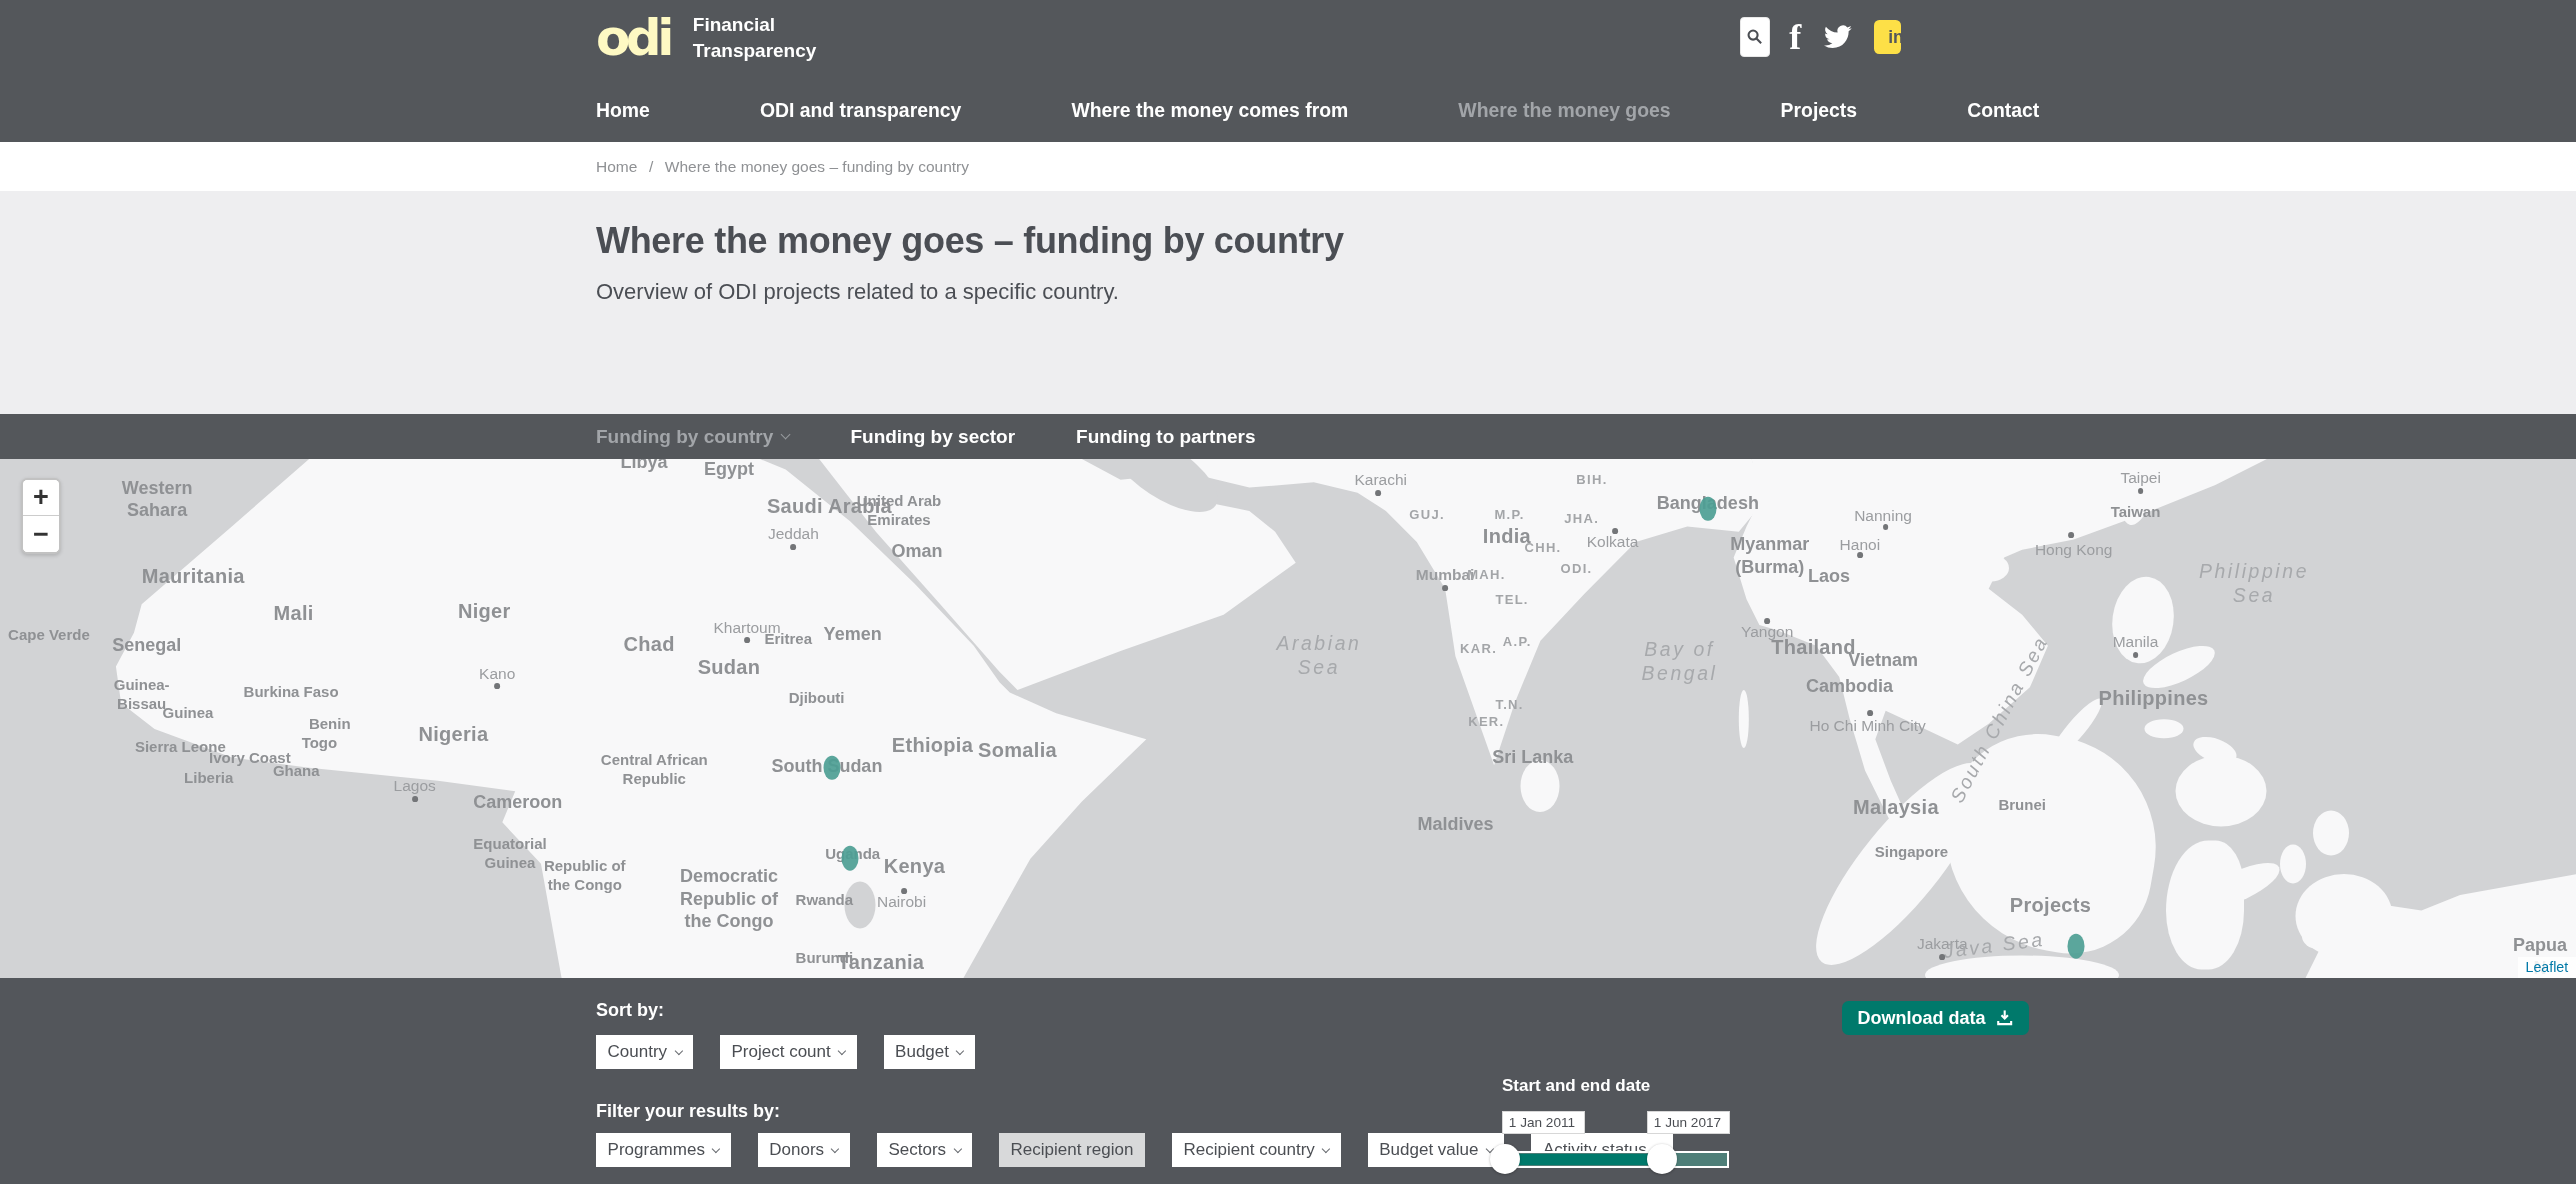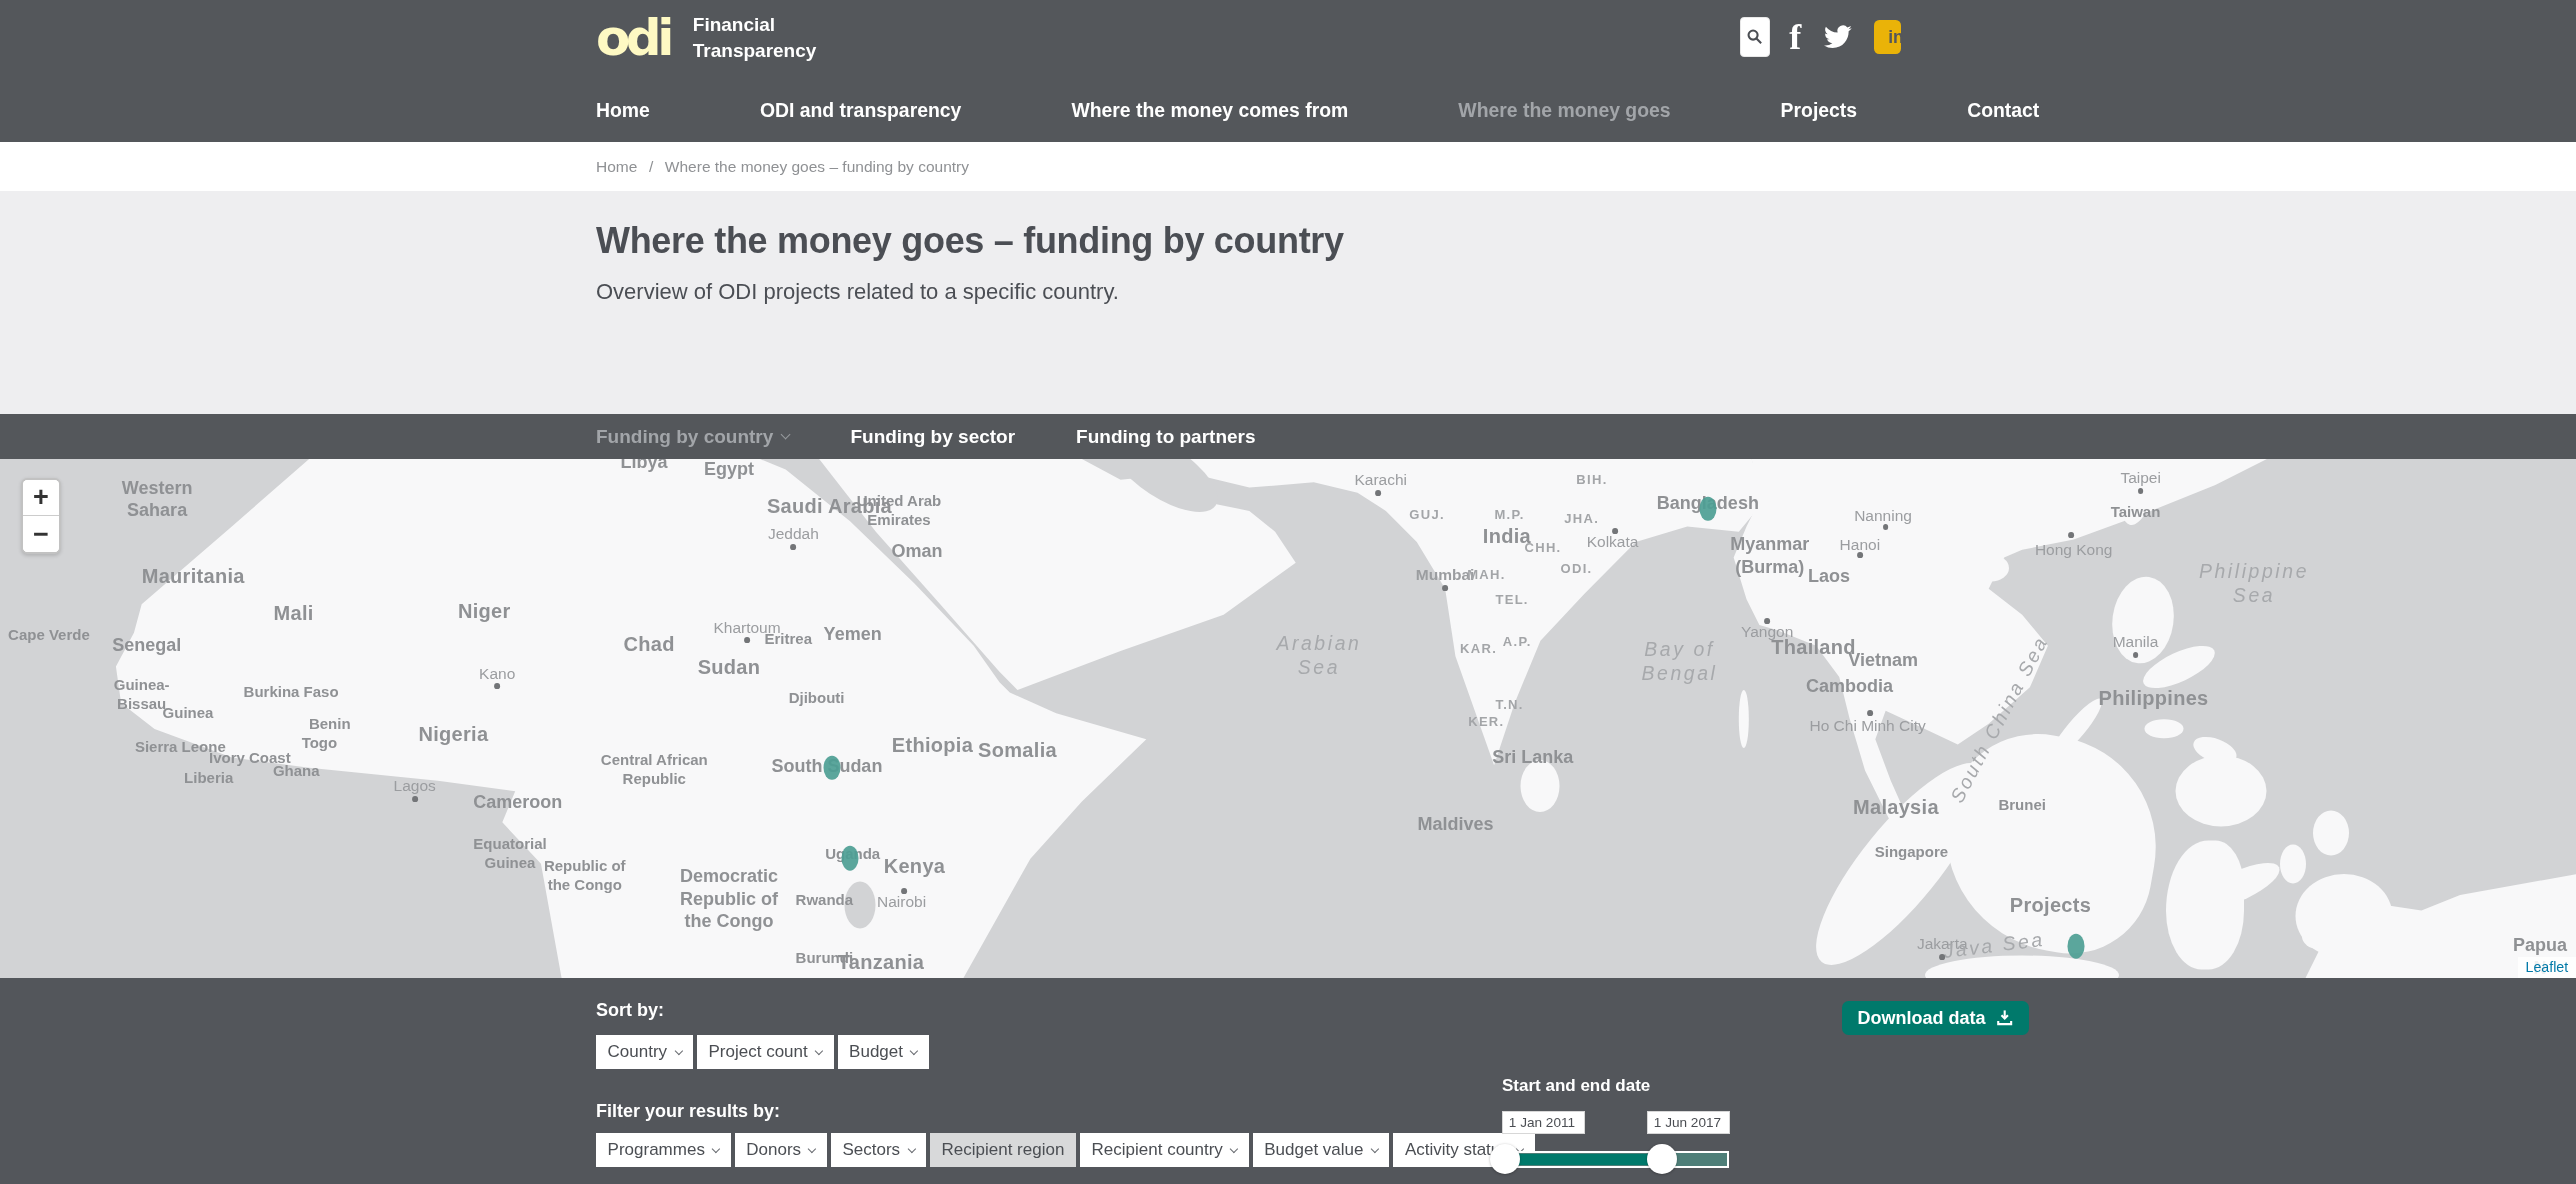--- a/index.html
+++ b/index.html
@@ -12,21 +12,21 @@
   .header-row { position:absolute; top:0; left:0; right:0; height:76px; }
   .logo-wrap { position:absolute; left:596px; top:9px; display:flex; align-items:center; }
   .logo-text { color:#fef9c3; font-weight:700; font-size:50px; letter-spacing:-4.5px;
     font-family:"DejaVu Sans", sans-serif; line-height:58px; }
   .brand { margin-left:23px; color:#fff; font-size:19px; font-weight:700; line-height:1.35; white-space:pre-line; }
   .header-icons { position:absolute; right:675px; top:17px; display:flex; align-items:center; gap:19.4px; }
   .icon-box { width:30px; height:40px; background:#fff; border-radius:3.9px; display:flex;
     align-items:center; justify-content:center; border:1.9px solid #e8e8e8; }
   .soc { color:#fff; display:flex; align-items:center; justify-content:center; height:40px; }
   .fb-glyph { font-size:36px; font-weight:700; font-family:"Liberation Serif", serif; color:#fff; }
-  .li-box { width:27px; height:34px; background:#eab308; border-radius:5.2px; display:flex; align-items:center;
+  .li-box { width:27px; height:34px; background:#fde047; border-radius:5.2px; display:flex; align-items:center;
     justify-content:center; color:#54575b; font-weight:800; font-size:17.5px;padding-left:17px; }
 
   .nav-row { position:absolute; left:596px; top:84px; display:flex; gap:110px; align-items:center; height:52px; }
   .nav-item { color:#fff; font-size:19.4px; font-weight:700; cursor:pointer; white-space:nowrap; }
   .nav-item.active { color:#a2a5a9; }
 
   
   .breadcrumb { height:49px; background:#fff; display:flex; align-items:center; padding-left:596px;
     font-size:15.5px; color:#8f9194; gap:11.6px; }
 
@@ -72,21 +72,21 @@
     border:2.6px solid rgba(120,120,120,0.45); overflow:hidden; z-index:10; box-shadow:0 1.3px 3.9px rgba(0,0,0,.15); }
   .zoom-btn { height:36px; display:flex; align-items:center; justify-content:center; font-size:27px;
     font-weight:700; color:#333; cursor:pointer; background:#fff; }
   .zoom-btn:first-child { border-bottom:1.9px solid #ccc; }
   .attribution { position:absolute; right:0; bottom:0; background:rgba(255,255,255,0.85);
     padding:1.9px 7.8px 3.2px 7.8px; font-size:14.2px; color:#0079a8; z-index:10; }
 
   
   .controls { position:relative; height:206px; background:#53565b;padding-left:26px; }
   .ctl-label { position:absolute; color:#fff; font-size:18px; font-weight:700; white-space:nowrap; }
-  .btn-row { position:absolute; display:flex; gap:4px; }
+  .btn-row { position:absolute; display:flex; gap:27px; }
   .wbtn { background:#fff; color:#4b4e53; font-size:17px; display:inline-flex; align-items:center;
     padding:7.1px 11.6px; cursor:pointer; white-space:nowrap; font-family:inherit; border:none; }
   .wbtn .chev { display:none; }
   .wbtn.has-chev .chev { display:inline-block; width:5.8px; height:5.8px; border-right:1.6px solid #6a6d72;
     border-bottom:1.6px solid #6a6d72; transform:rotate(45deg); margin-left:8.4px; margin-top:-3.2px; }
   .wbtn.active { background:#d8d9da; }
   .download-btn { position:absolute; left:1842px; top:23px; height:34px; background:#00796b; color:#fff;
     border:none; border-radius:6.5px; font-size:18px; font-weight:700; display:flex; align-items:center;
     gap:9px; padding:0 15.5px; cursor:pointer; font-family:inherit; }
   .date-input { position:absolute; width:83px; height:23px; background:#fff; border:1.3px solid #d7d7d7;

